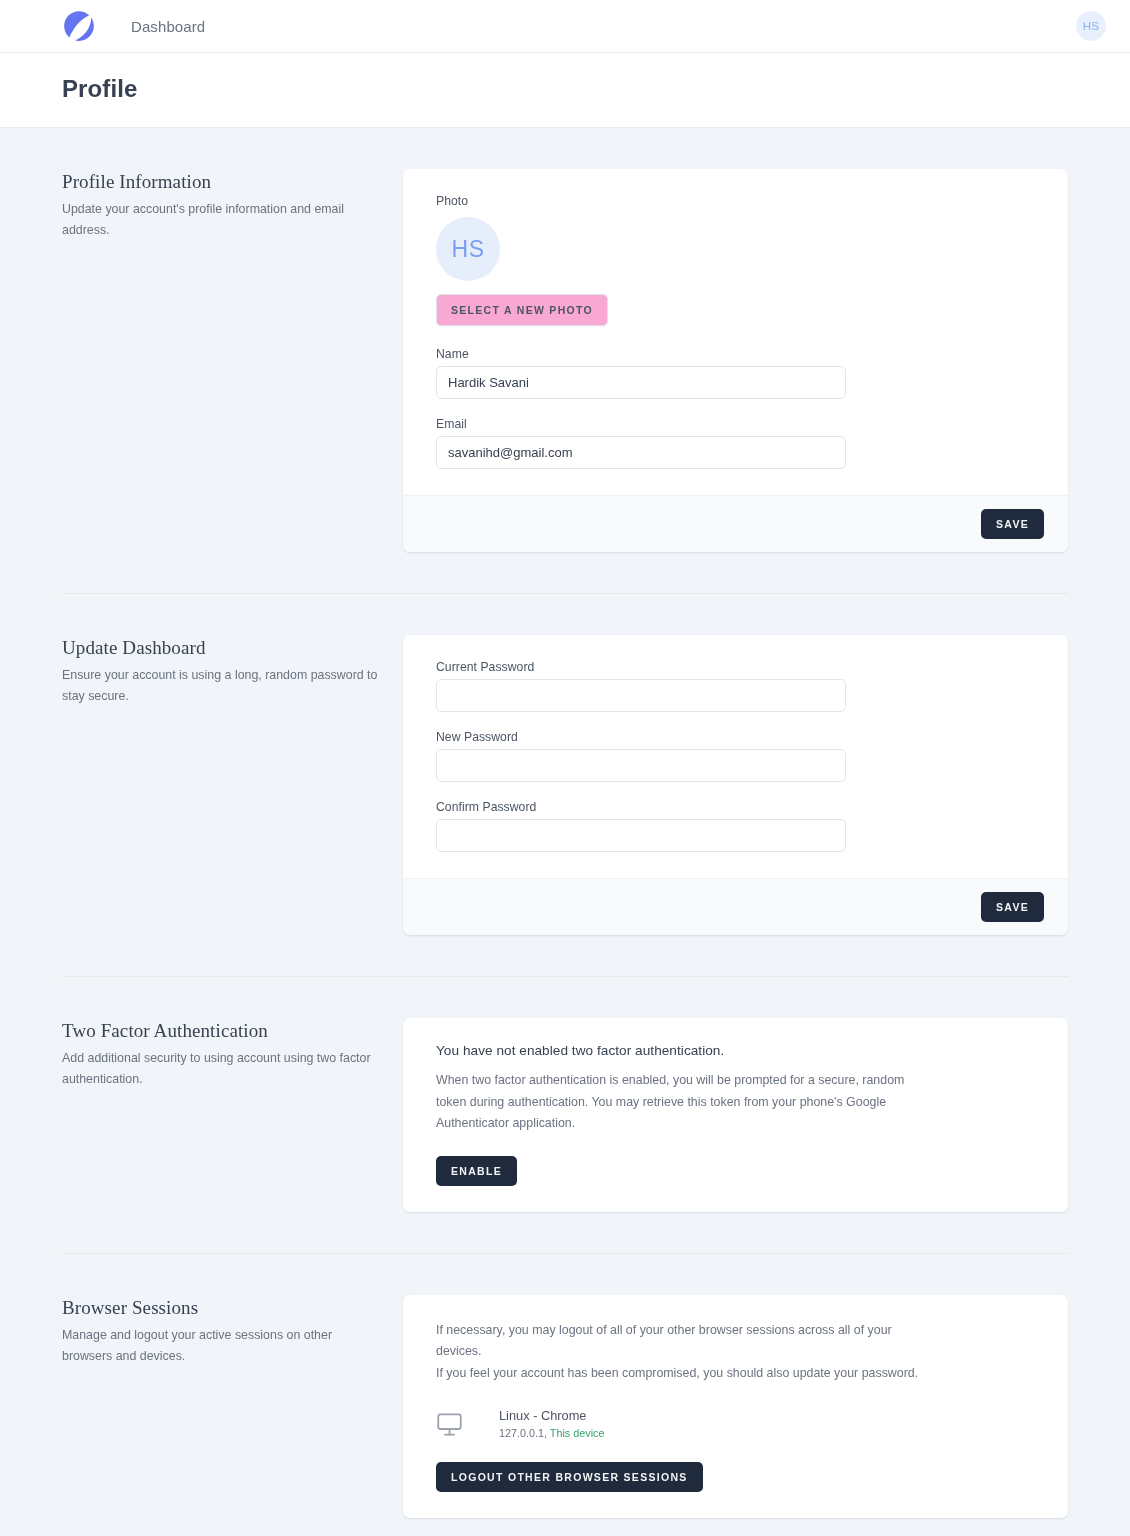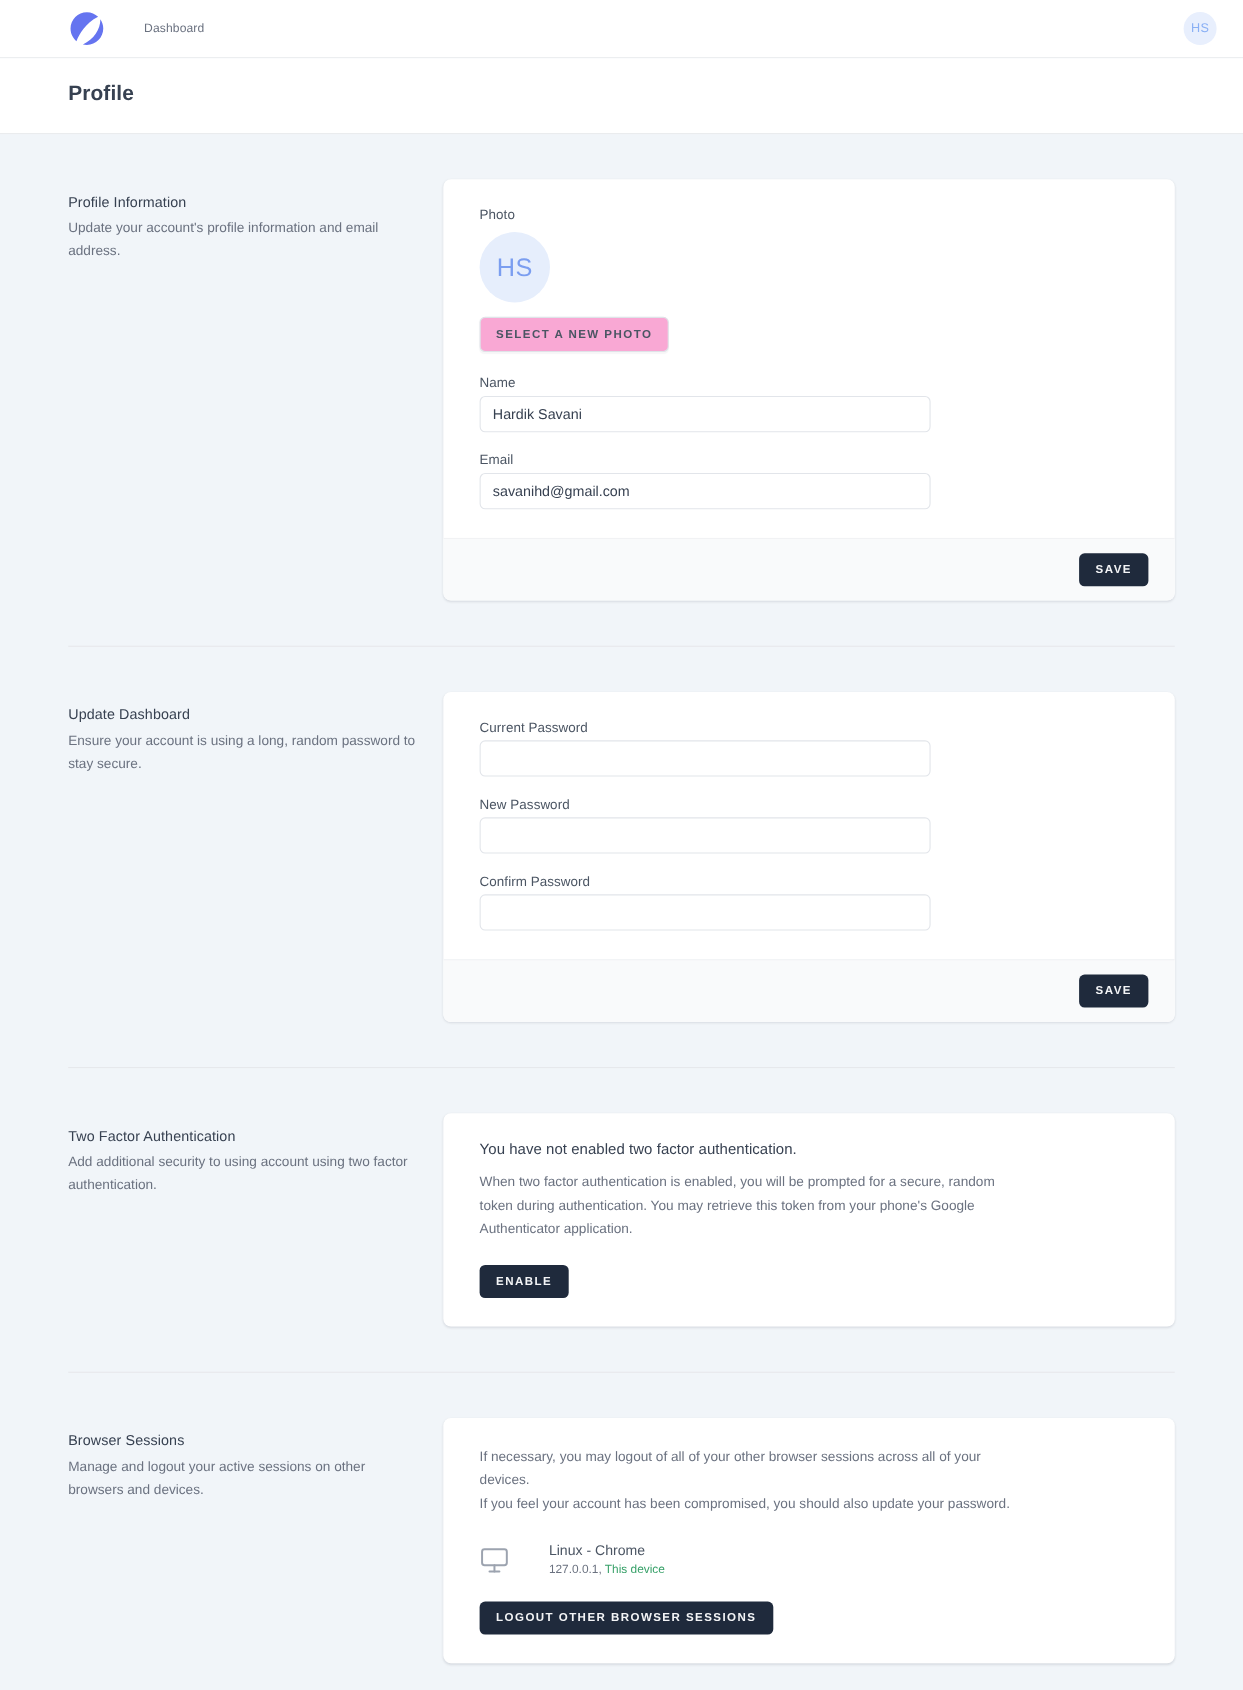--- a/index.html
+++ b/index.html
@@ -24,21 +24,21 @@
   }
   .nav-left { display: flex; align-items: center; }
   .logo-wrap {
     width: 46px; height: 46px;
     margin-left: 56px;
     display: flex; align-items: center; justify-content: center;
   }
   .logo-svg { width: 34px; height: 34px; display: block; }
   .nav-links { display: flex; align-items: center; margin-left: 29px; }
   .nav-link {
-    font-size: 11px;
+    font-size: 15px;
     color: #6b7280;
     letter-spacing: 0.1px;
     text-decoration: none;
     padding: 18px 0;
     cursor: pointer;
   }
   .nav-spacer { flex: 1; }
   .avatar-sm {
     width: 30px; height: 30px;
     border-radius: 50%;
@@ -51,45 +51,46 @@
   }
 
   
   .page-header {
     background: #ffffff;
     border-bottom: 1px solid #e8eaed;
     padding: 22px 0 24px 0;
   }
   .page-header h1 {
     margin: 0 0 0 62px;
-    font-size: 19px;
+    font-size: 24px;
     font-weight: 600;
     color: #374151;
     letter-spacing: 0.1px;
   }
 
   
   .content { padding: 0 0 24px 0; }
   .section {
     display: flex;
     padding: 0 62px;
     margin-top: 41px;
   }
   .section-left {
     width: 341px;
     flex: 0 0 341px;
     padding-right: 24px;
     padding-top: 2px;
   }
   .section-title {
-    font-size: 13px;
+    font-size: 19px;
     font-weight: 500;
     color: #374151;
-    margin: 11px 0 6px 0;
+    margin: 0 0 6px 0;
     letter-spacing: 0.1px;
+    font-family: Liberation Serif, serif;
   }
   .section-desc {
     font-size: 12.4px;
     line-height: 1.72;
     color: #6b7280;
     margin: 0;
   }
   .section-right { flex: 1; }
 
   .card {

